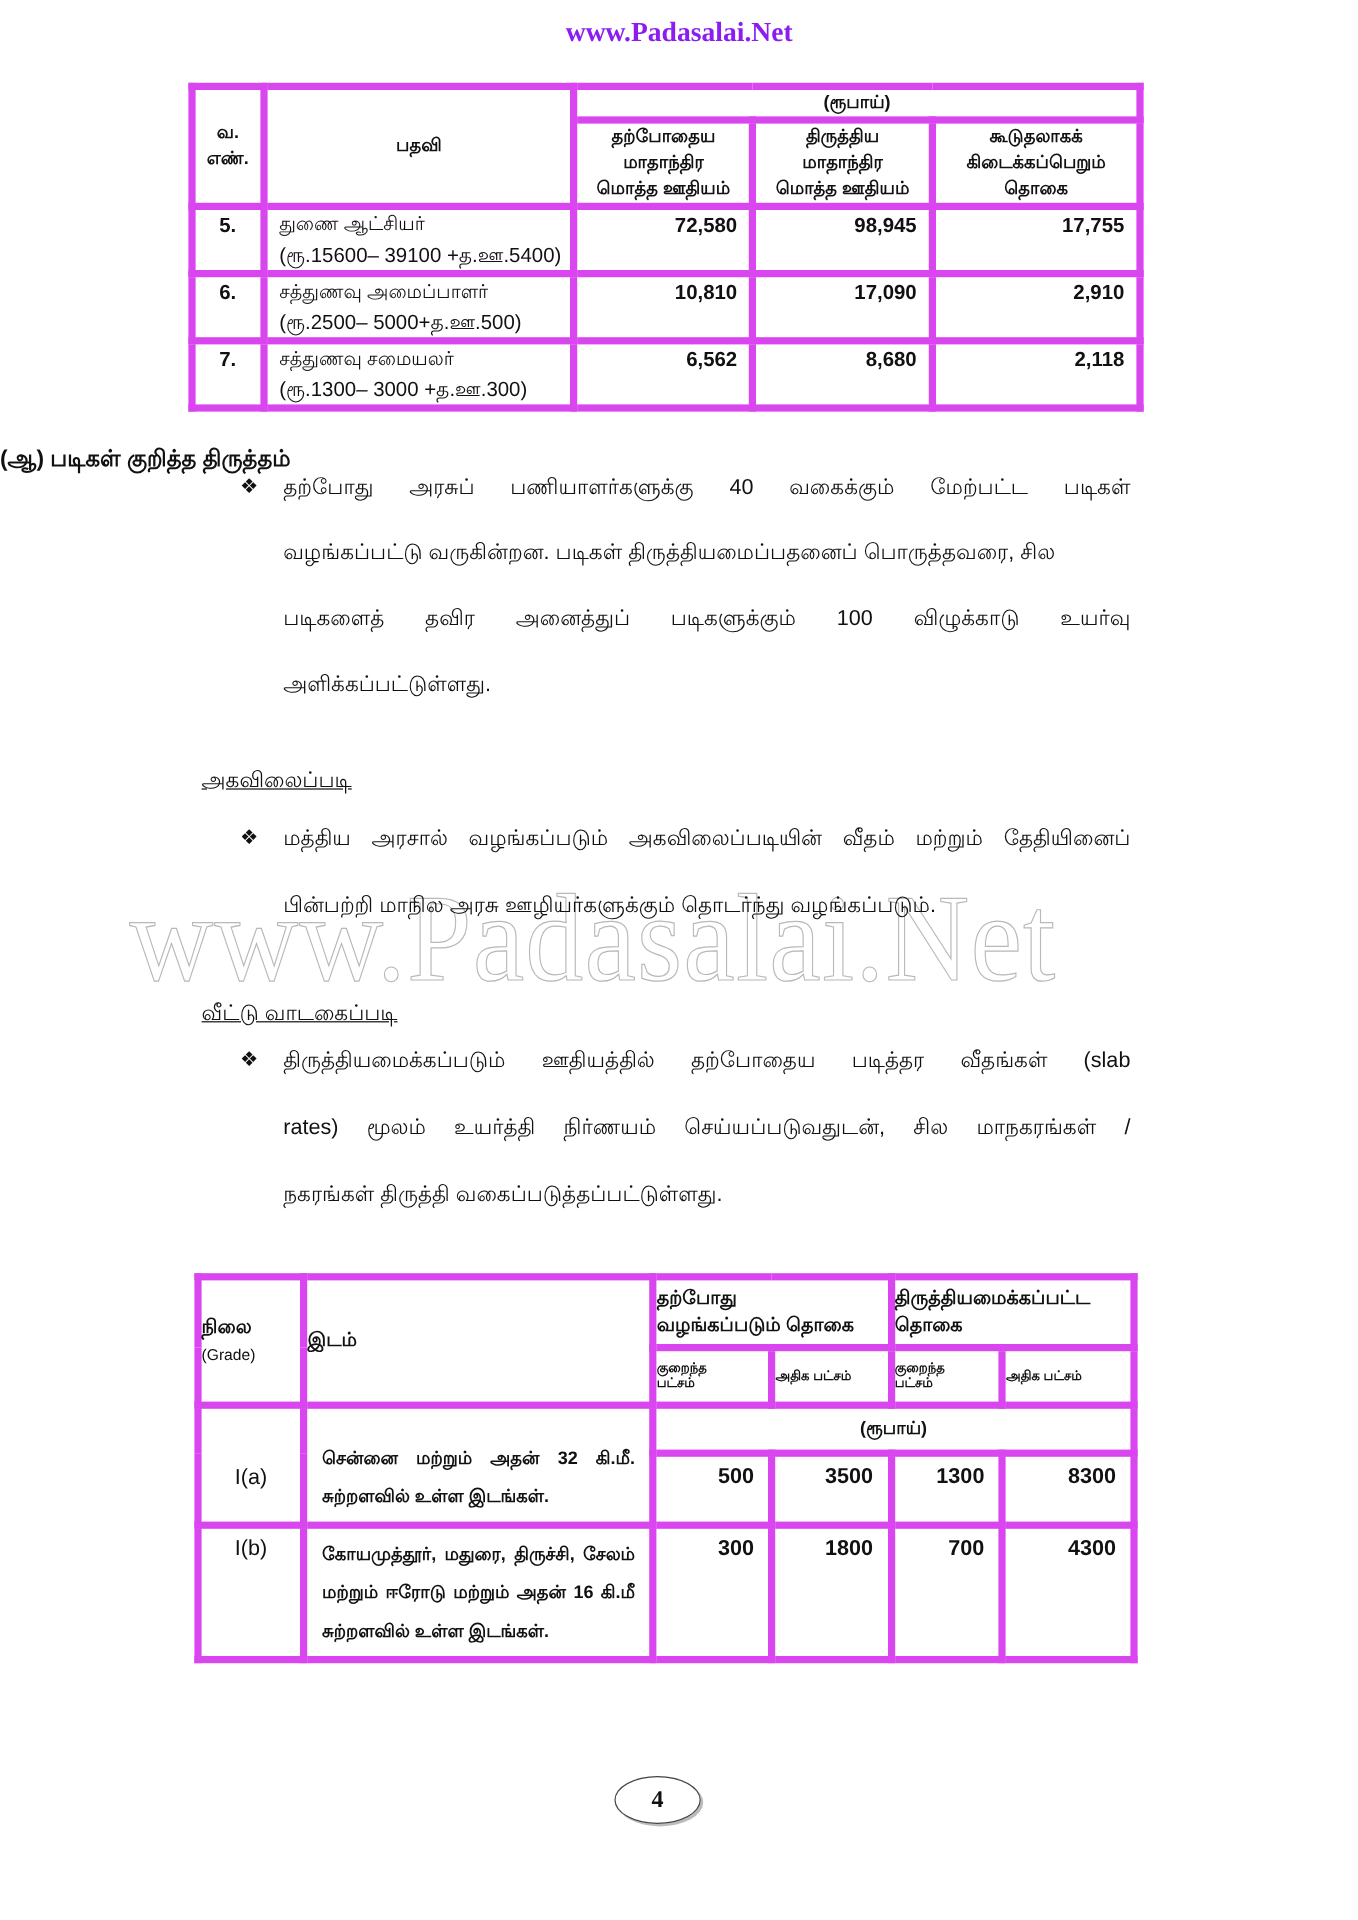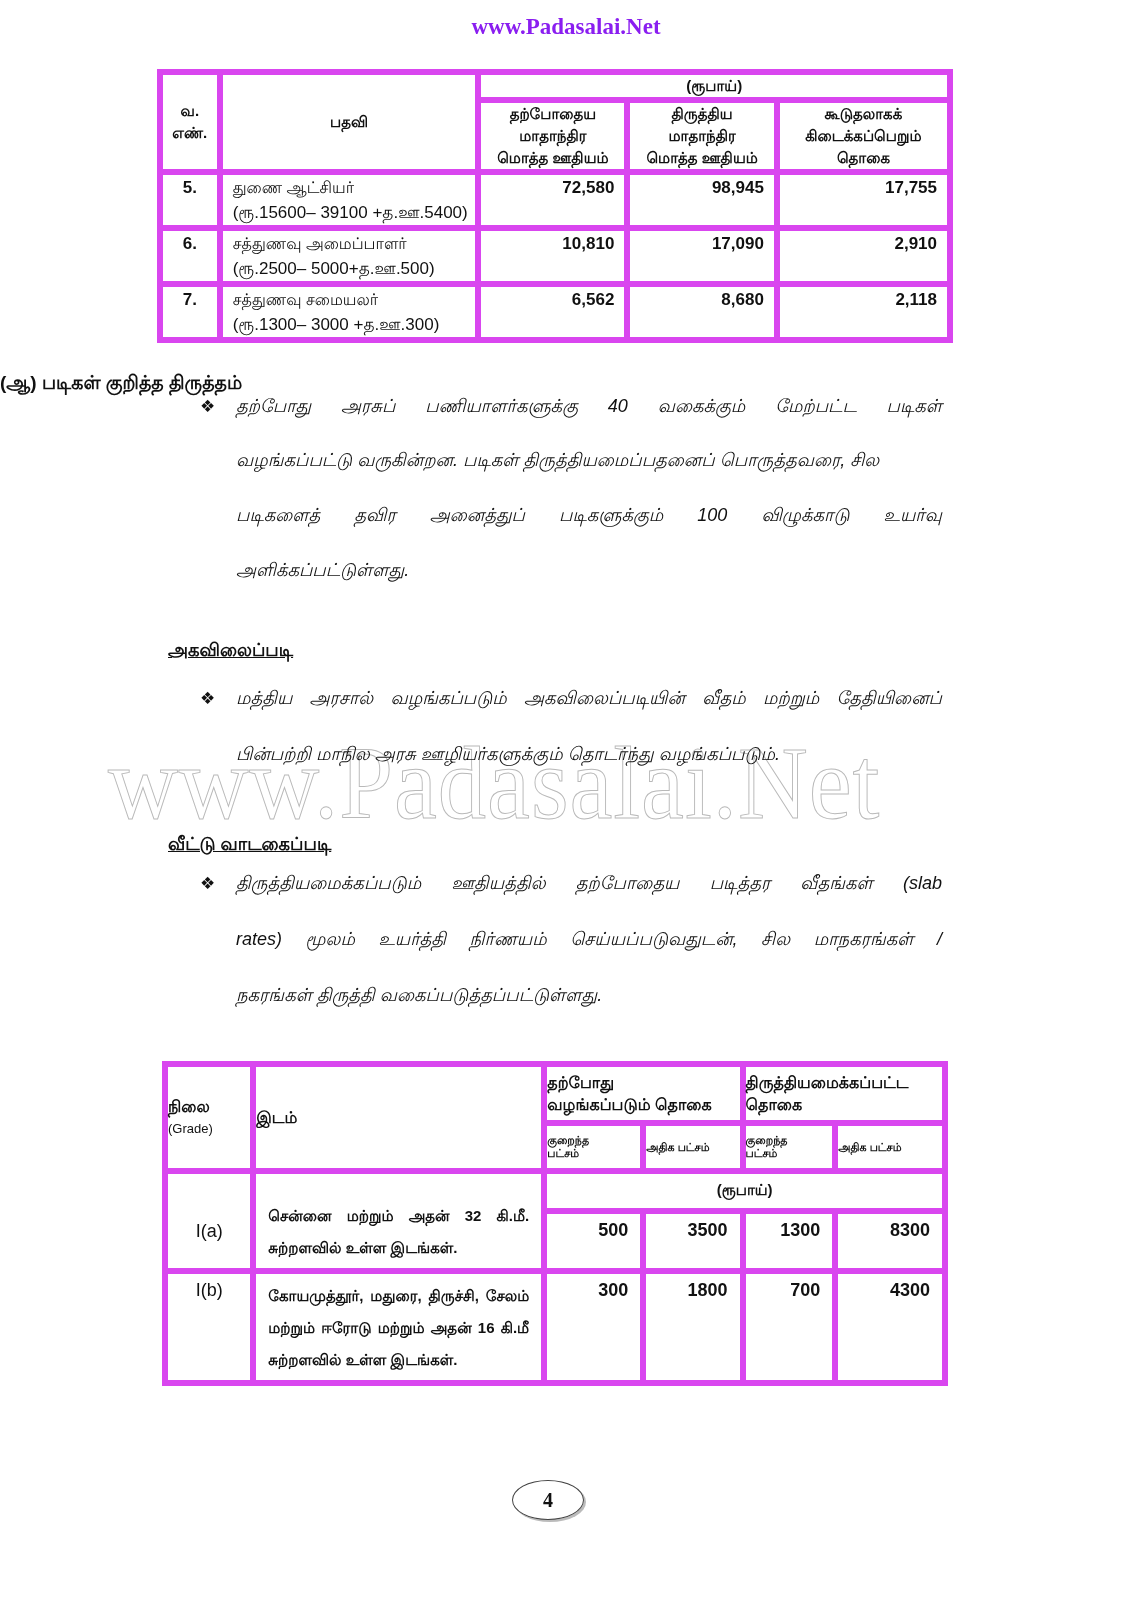--- a/index.html
+++ b/index.html
@@ -29,25 +29,25 @@
     #pay-table .num { text-align: right; font-weight: bold; padding-right: 10px; font-size: 17px; }
     #pay-table .sno { text-align: center; font-weight: bold; font-size: 17px; }
     #pay-table .post { padding-left: 10px; }
     #pay-table .scale { font-size: 17px; }
 
     .section-title {
       position: absolute; top: 344px; left: 0; width: 903px; text-align: left;
       font-weight: bold; font-size: 19px; margin-top: 28px;
     }
     .para { position: absolute; left: 200px; width: 742px; font-size: 18px; z-index: 1; }
-    .para .line { position: absolute; left: 36px; white-space: nowrap; font-style: italic; }
+    .para .line { position: absolute; left: 36px; white-space: nowrap; }
     .para .bullet { position: absolute; left: 0; font-size: 17px; }
     .justify { text-align: justify; text-align-last: justify; width: 706px; }
     .sub-heading {
-      position: absolute; left: 168px; font-weight: bold; font-size: 18px;
+      position: absolute; left: 168px; font-weight: normal; font-size: 18px;
       text-decoration: underline; z-index: 1;
     }
 
     
     #hra-table { left: 162px; top: 1061px; width: 786px; border: 2px solid #000; }
     #hra-table th { font-weight: bold; text-align: left; vertical-align: middle; }
     #hra-table .h-main { font-size: 16px; line-height: 22px; }
     #hra-table .h-sub { font-size: 11px; line-height: 13px; }
     #hra-table td { vertical-align: top; font-weight: bold; }
     #hra-table .grade { text-align: center; font-size: 18px; font-weight: normal; padding-top: 6px; }

